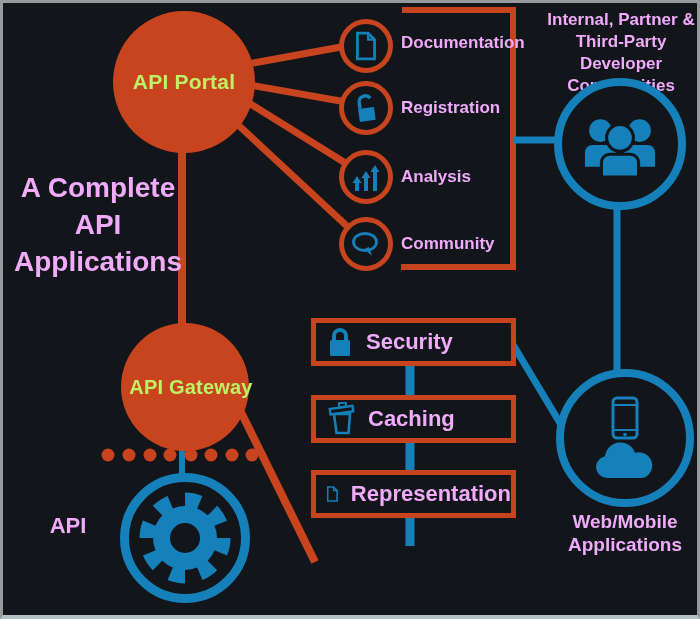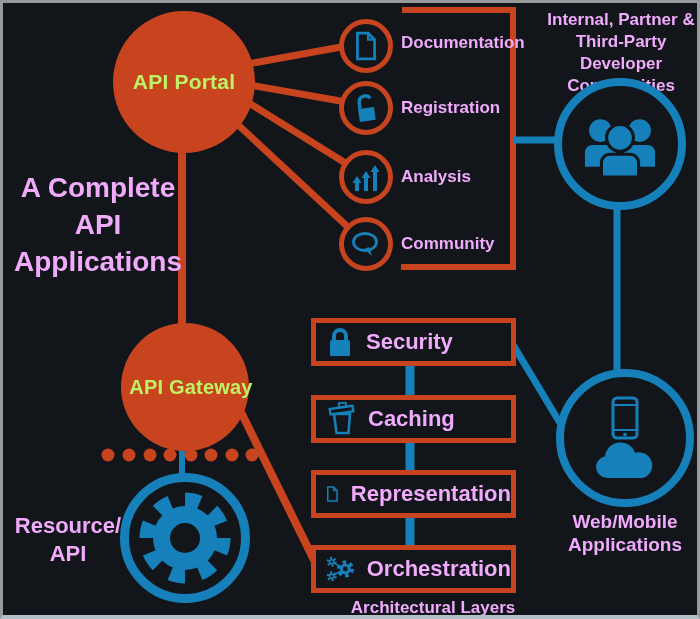--- a/index.html
+++ b/index.html
@@ -162,45 +162,27 @@
     </svg>
     <span class="dark-text layer-label">Caching</span>
   </div>
   <div class="abs layer-box" style="top:467px;">
     <svg width="24" height="30" viewBox="0 0 22 28">
       <path d="M3 2 H13 L19 8 V26 H3 Z" fill="none" stroke="#1580b9" stroke-width="2.6"></path>
       <path d="M13 2 V8 H19" fill="none" stroke="#1580b9" stroke-width="2.2"></path>
     </svg>
     <span class="dark-text layer-label">Representation</span>
   </div>
-  <div class="abs layer-box" style="top:542px;">
-    <svg width="40" height="38" viewBox="0 0 40 38">
-      <line x1="8" y1="9" x2="26" y2="19" stroke="#1580b9" stroke-width="2"></line>
-      <line x1="8" y1="29" x2="26" y2="19" stroke="#1580b9" stroke-width="2"></line>
-      <circle cx="8" cy="9" r="5" fill="none" stroke="#1580b9" stroke-width="4" stroke-dasharray="2.6 2.6"></circle>
-      <circle cx="8" cy="9" r="4" fill="#1580b9"></circle>
-        <circle cx="8" cy="9" r="1.8" fill="#121519"></circle>
-      <circle cx="8" cy="29" r="5" fill="none" stroke="#1580b9" stroke-width="4" stroke-dasharray="2.6 2.6"></circle>
-      <circle cx="8" cy="29" r="4" fill="#1580b9"></circle>
-        <circle cx="8" cy="29" r="1.8" fill="#121519"></circle>
-      <circle cx="27" cy="19" r="9" fill="none" stroke="#1580b9" stroke-width="6" stroke-dasharray="4.7 4.7"></circle>
-      <circle cx="27" cy="19" r="7.5" fill="#1580b9"></circle>
-        <circle cx="27" cy="19" r="3.4" fill="#121519"></circle>
-    </svg>
-    <span class="dark-text layer-label">Orchestration</span>
-  </div>
 
-  <div class="abs node dark-text caption" style="left:340px;top:595px;width:180px;">Architectural Layers</div>
 
   <div class="abs node blue-ring" style="left:117px;top:470px;width:130px;height:130px;border-width:9px;">
     <svg width="92" height="92" viewBox="0 0 92 92">
       <circle cx="46" cy="46" r="38" fill="none" stroke="#1580b9" stroke-width="15" stroke-dasharray="14.9 14.9"></circle>
       <circle cx="46" cy="46" r="32" fill="#1580b9"></circle>
       <circle cx="46" cy="46" r="15" fill="#121519"></circle>
     </svg>
   </div>
 
   <div class="abs node dark-text resource-label" style="left:5px;top:509px;">
-    <div>Resource/</div>
     <div>API</div>
   </div>
 
 </div>
 
 </body></html>

